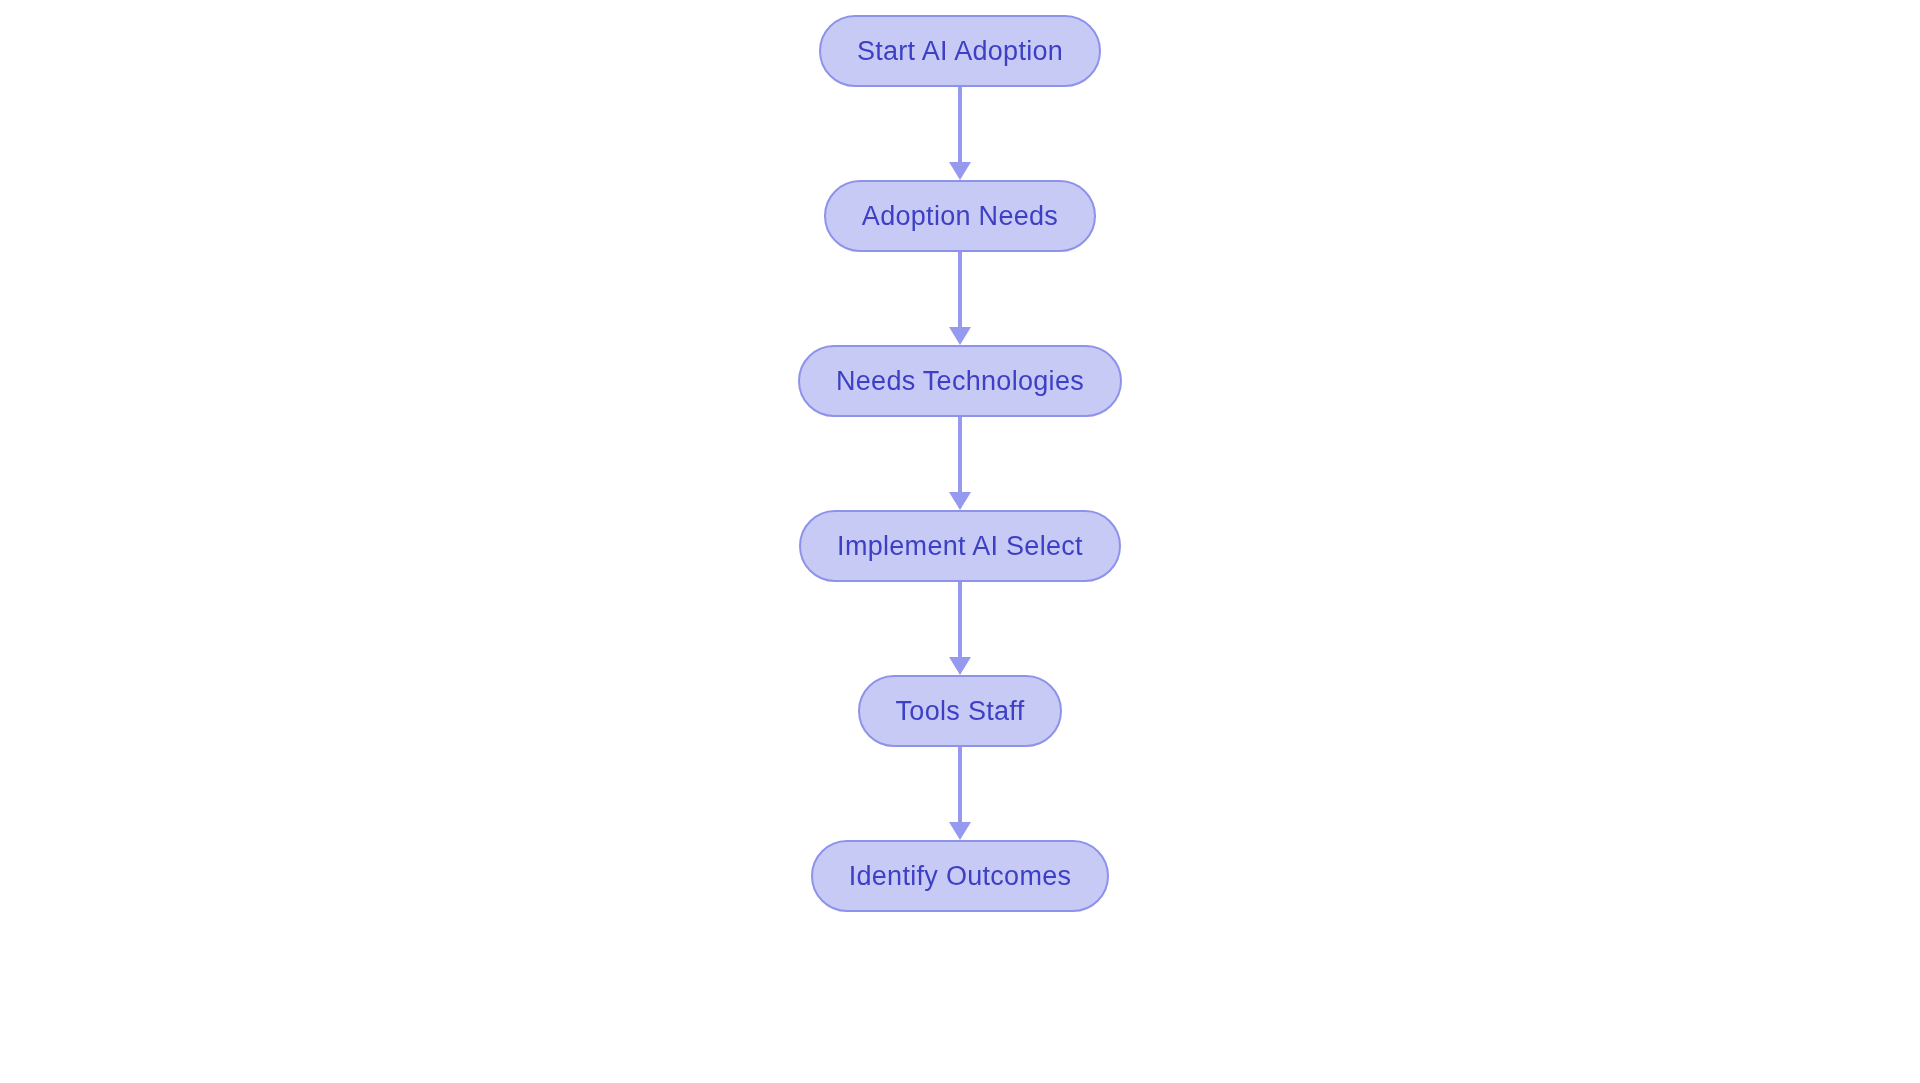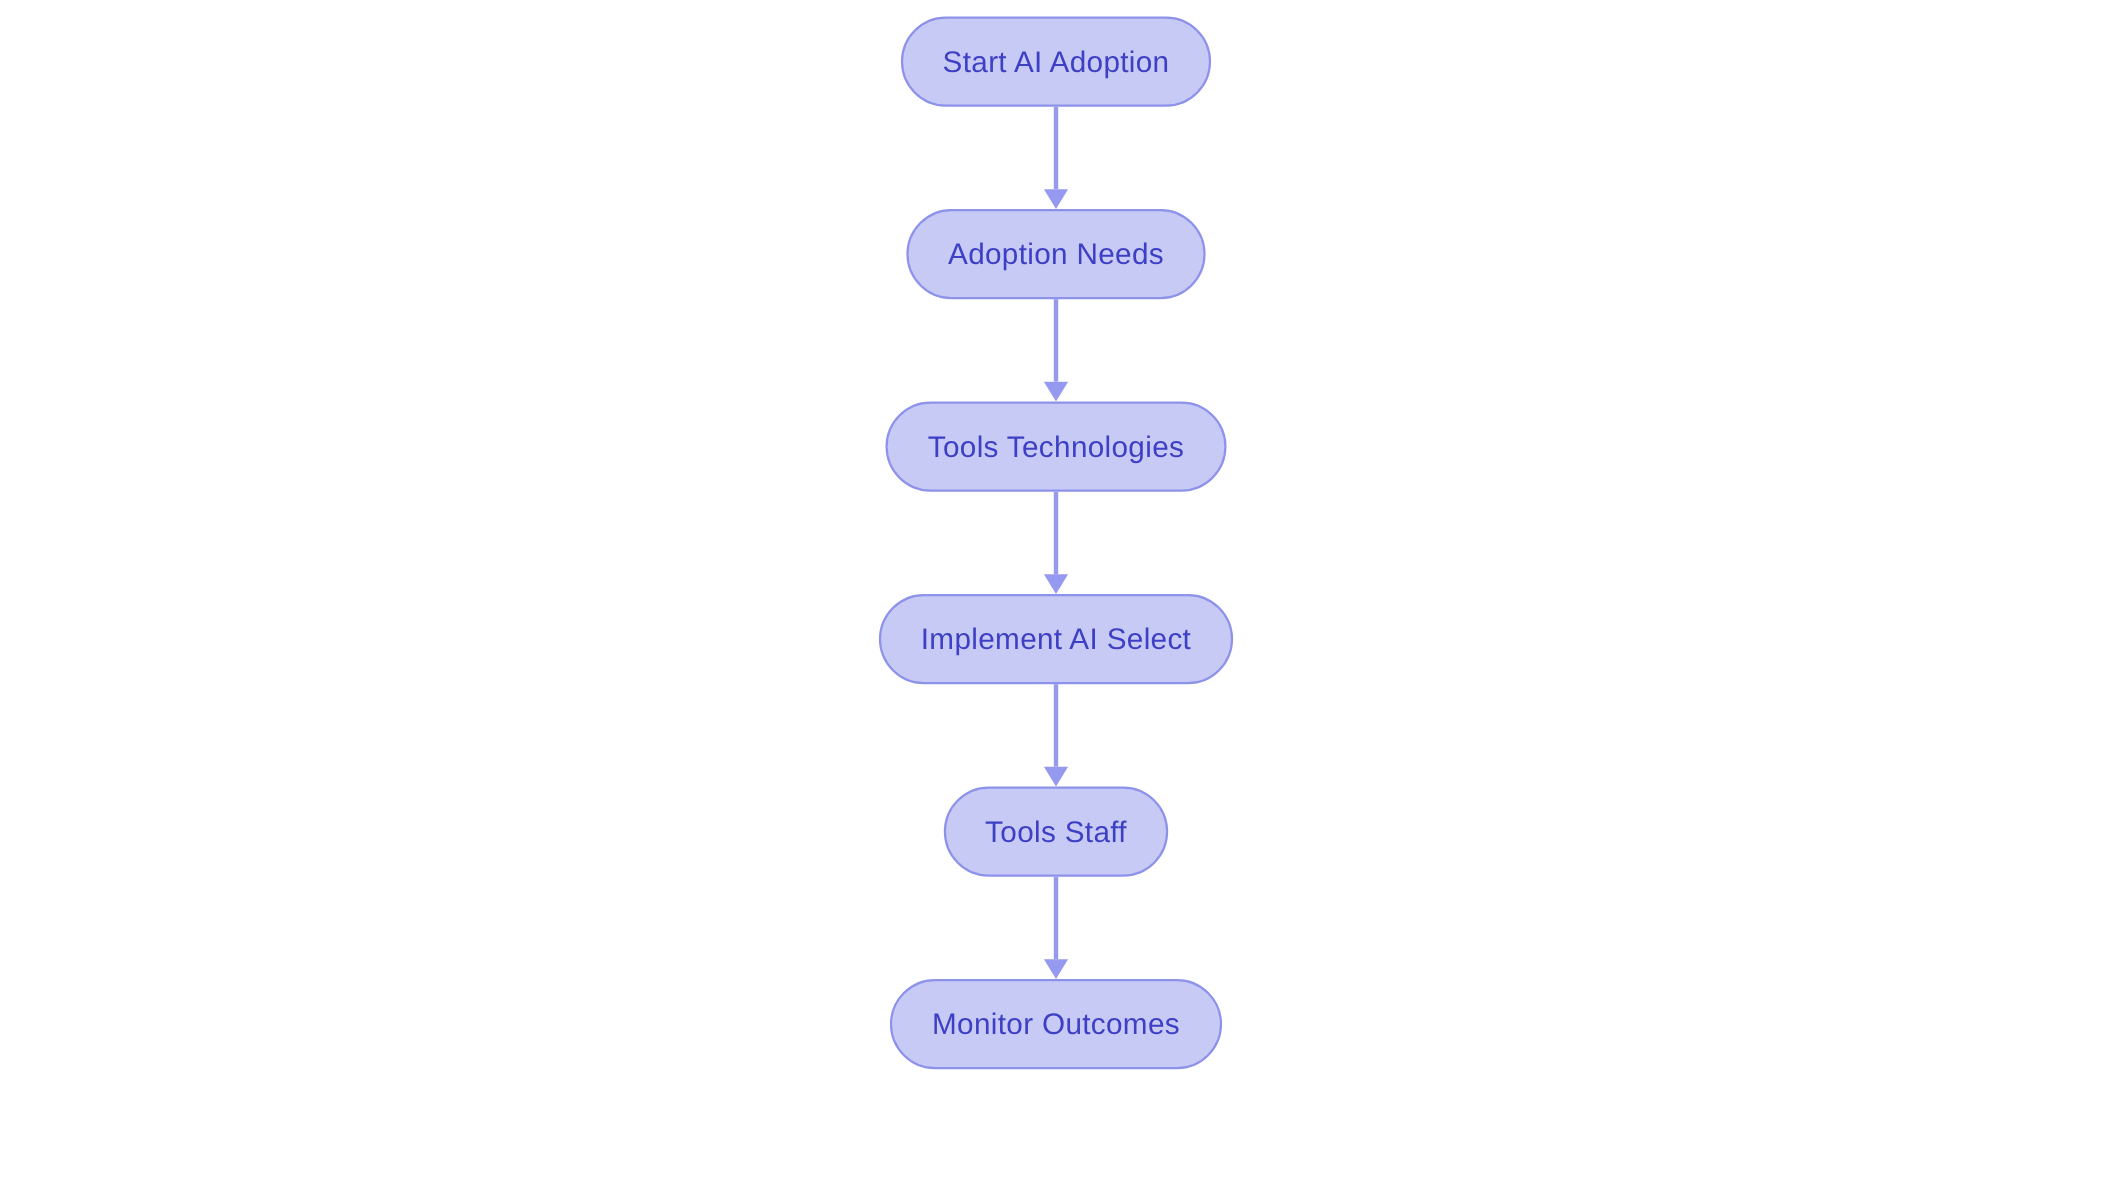--- a/index.html
+++ b/index.html
@@ -19,21 +19,21 @@
     position: absolute;
     left: 0;
     top: 15px;
     width: 100%;
     display: flex;
     flex-direction: column;
     align-items: center;
   }
   .node {
     box-sizing: border-box;
-    height: 82px;
+    height: 72px;
     min-width: 190px;
     padding: 0 36px;
     border-radius: 49px;
     background: var(--node-fill, #c8caf6);
     border: 2px solid var(--node-border, #8d92ea);
     display: flex;
     align-items: center;
     justify-content: center;
   }
   .node-label {
@@ -80,21 +80,21 @@
     <div class="node">
       <span class="node-label">Adoption Needs</span>
     </div>
 
     <div class="connector">
       <div class="arrow-shaft"></div>
       <div class="arrow-head"></div>
     </div>
 
     <div class="node">
-      <span class="node-label">Tools Technologies</span>
+      <span class="node-label">Needs Technologies</span>
     </div>
 
     <div class="connector">
       <div class="arrow-shaft"></div>
       <div class="arrow-head"></div>
     </div>
 
     <div class="node">
       <span class="node-label">Implement AI Select</span>
     </div>
@@ -107,17 +107,17 @@
     <div class="node">
       <span class="node-label">Tools Staff</span>
     </div>
 
     <div class="connector">
       <div class="arrow-shaft"></div>
       <div class="arrow-head"></div>
     </div>
 
     <div class="node">
-      <span class="node-label">Monitor Outcomes</span>
+      <span class="node-label">Identify Outcomes</span>
     </div>
 
   </div>
 </div>
 
 </body></html>

